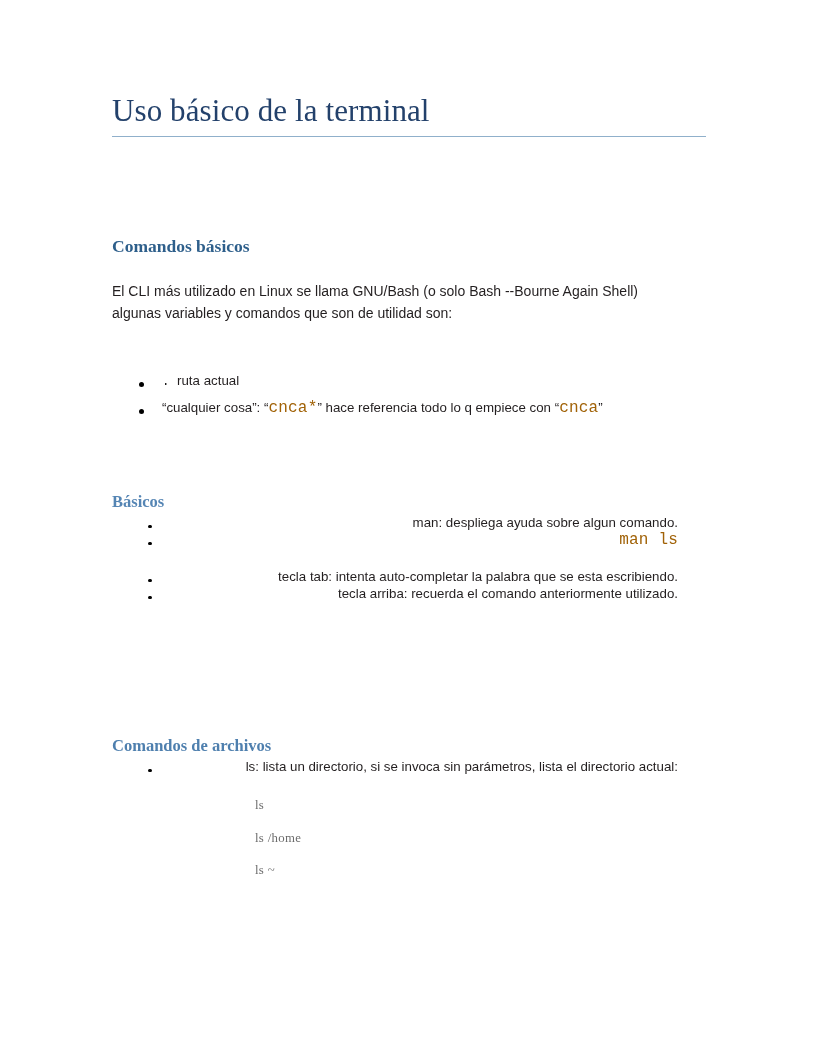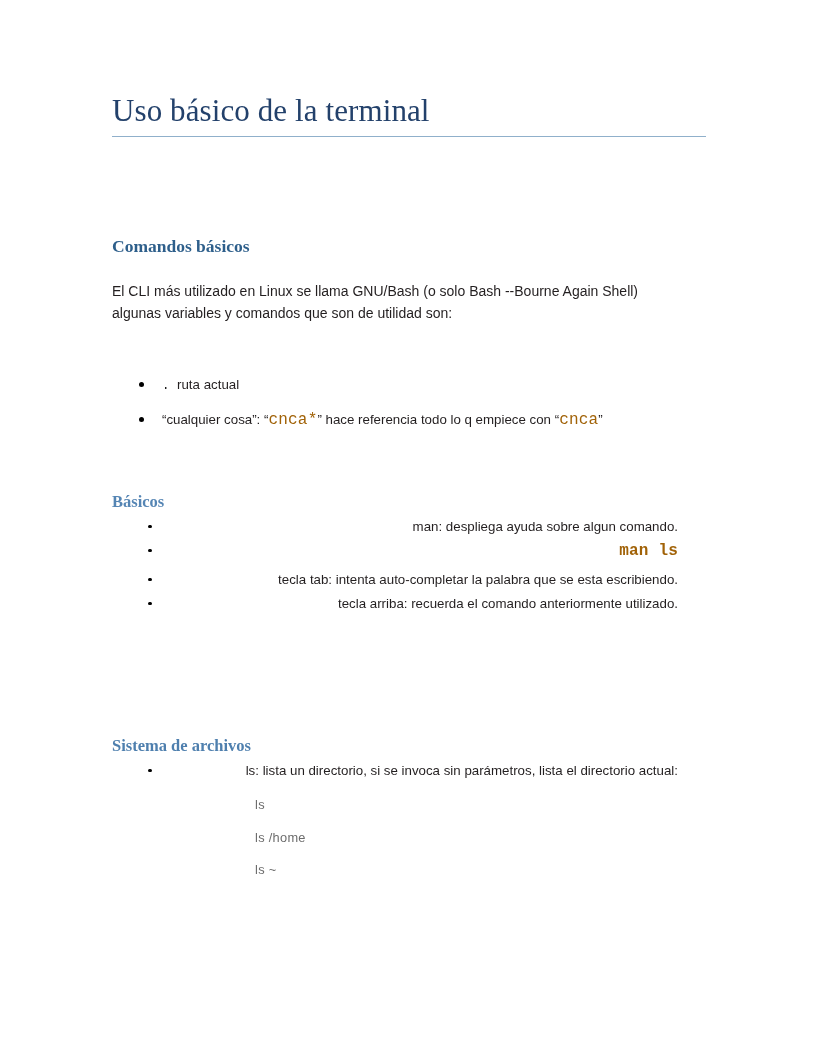--- a/index.html
+++ b/index.html
@@ -87,21 +87,21 @@
   
   ul.blist {
     position: absolute;
     margin: 0;
     padding: 0;
     list-style: none;
   }
   ul.blist li {
     position: relative;
     font-size: 13.3px;
-    line-height: 21px;
+    line-height: 14px;
     color: #231f20;
   }
   ul.blist li::before {
     content: "";
     position: absolute;
     border-radius: 50%;
     background: #000000;
   }
 
   
@@ -145,21 +145,21 @@
     color: #1a1a1a;
     letter-spacing: 0.2px;
   }
 
   
   .code-block {
     position: absolute;
     left: 255px;
   }
   .code-line {
-    font-family: Liberation Sans, sans-serif;
+    font-family: Liberation Serif, serif;
     font-size: 12.8px;
     line-height: 32.5px;
     color: #6c6c6c;
     letter-spacing: 0.3px;
     white-space: pre;
   }
 </style>
 </head>
 <body>
 
@@ -183,32 +183,32 @@
       <span>“cualquier cosa”: “</span><span class="mono">cnca*</span><span>” hace referencia todo lo q empiece con “</span><span class="mono">cnca</span><span>”</span>
     </li>
   </ul>
 
   <h3 class="h2-blue" style="top:492px;">Básicos</h3>
 
   <ul class="blist list-tight" style="top:516px;">
     <li>
       <span>man: despliega ayuda sobre algun comando.</span>
     </li>
-    <li style="margin-bottom:7px;font-weight:bold;">
+    <li style="margin-bottom:23px;">
       <span class="mono">man ls</span>
     </li>
     <li>
       <span>tecla tab: intenta auto-completar la palabra que se esta escribiendo.</span>
     </li>
     <li>
       <span>tecla arriba: recuerda el comando anteriormente utilizado.</span>
     </li>
   </ul>
 
-  <h3 class="h2-blue darker" style="top:736px;">Sistema de archivos</h3>
+  <h3 class="h2-blue darker" style="top:736px;">Comandos de archivos</h3>
 
   <ul class="blist list-tight" style="top:760px;">
     <li>
       <span>ls: lista un directorio, si se invoca sin parámetros, lista el directorio actual:</span>
     </li>
   </ul>
 
   <div class="code-block" style="top:789px;">
     <div class="code-line">ls</div>
     <div class="code-line">ls /home</div>

